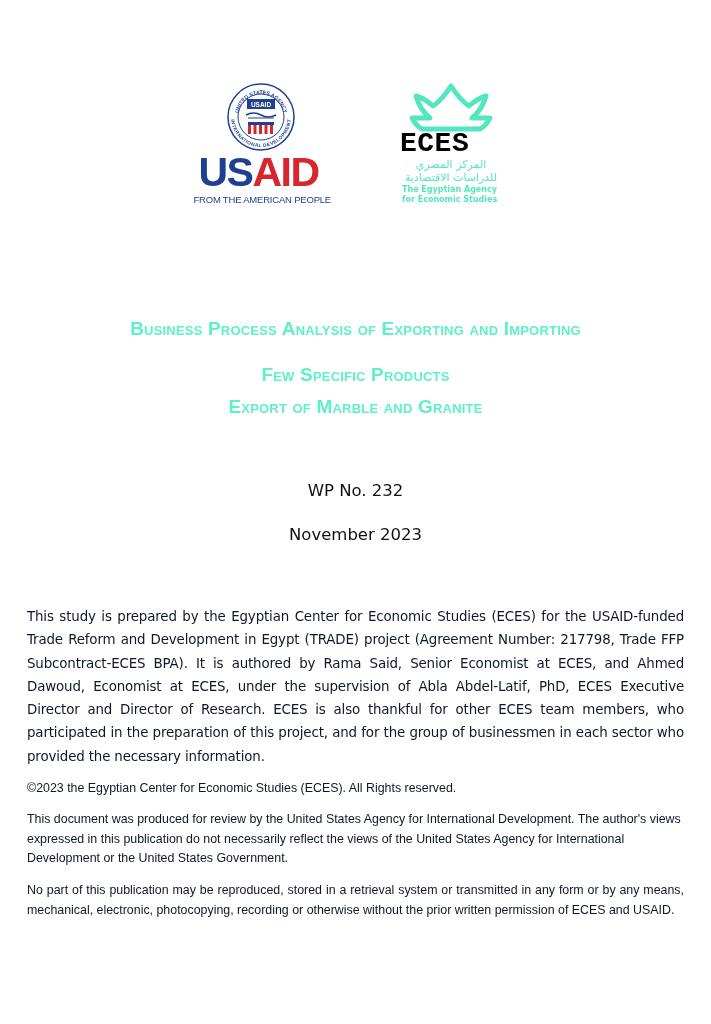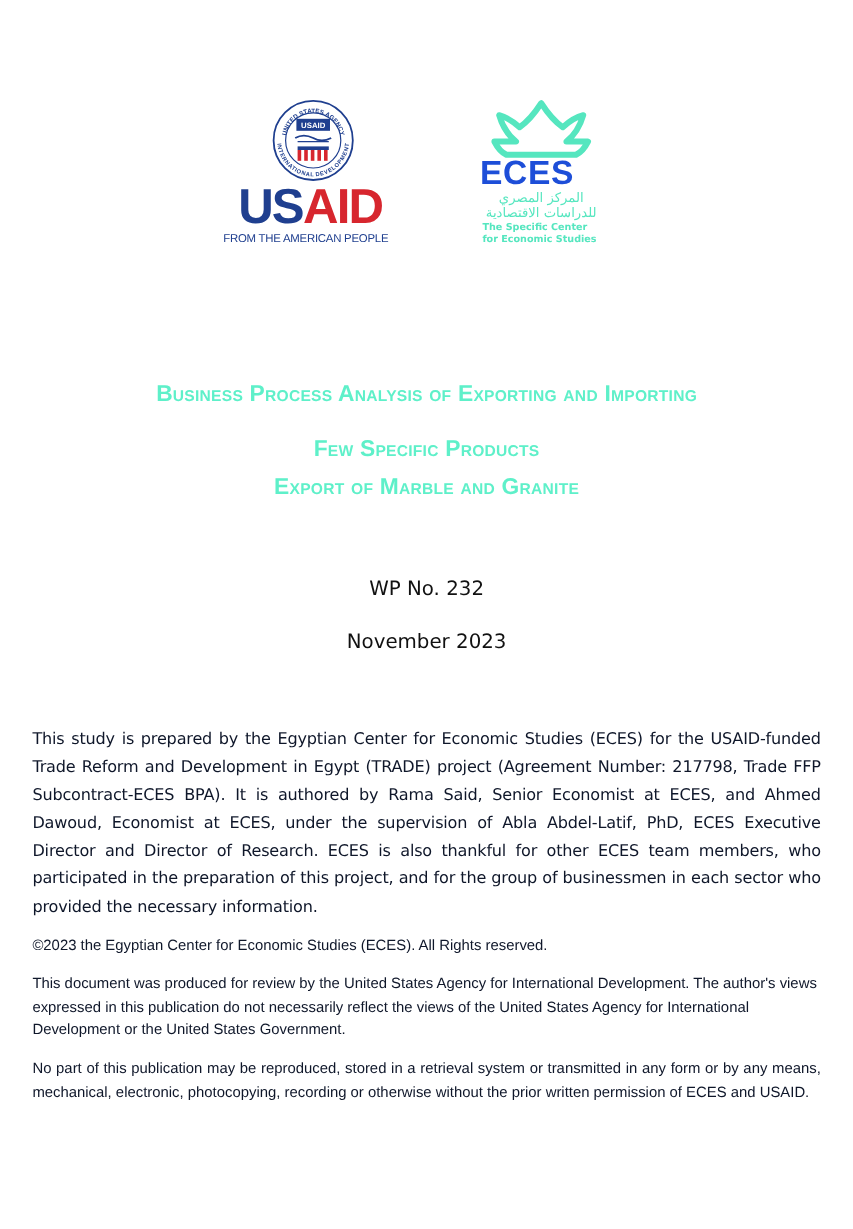--- a/index.html
+++ b/index.html
@@ -13,32 +13,32 @@
     .usaid { position: absolute; left: 186px; top: 0; width: 145px; height: 124px; }
     .usaid-seal { position: absolute; left: 40px; top: 0; width: 70px; height: 70px; }
     .usaid-word {
       position: absolute; left: 0; top: 70px; width: 145px; text-align: center;
       font-family: "Liberation Sans", sans-serif; font-weight: bold;
       font-size: 41px; line-height: 40px; letter-spacing: -1.5px;
     }
     .usaid-word .us { color: #1f3f8f; }
     .usaid-word .aid { color: #d7262e; }
     .usaid-tag {
-      position: absolute; left: 0; top: 112px; width: 145px; text-align: left;
+      position: absolute; left: 0; top: 112px; width: 145px; text-align: right;
       font-family: "Liberation Sans", sans-serif; font-size: 9.5px; color: #1f3f8f;
       letter-spacing: -0.2px; white-space: nowrap;
     }
 
     
     .eces { position: absolute; left: 400px; top: 0; width: 105px; height: 124px; }
     .eces-mark { position: absolute; left: 2px; top: 0; width: 98px; height: 52px; }
     .eces-word {
       position: absolute; left: 0; top: 47px; width: 102px; text-align: left;
-      font-family: Liberation Sans, sans-serif; font-weight: bold; font-size: 28px;
-      line-height: 30px; color: #1d4ed8; letter-spacing: 0.5px;
+      font-family: Liberation Mono, monospace; font-weight: bold; font-size: 28px;
+      line-height: 30px; color: #000000; letter-spacing: 0.5px;
     }
     .eces-ar {
       position: absolute; left: 2px; width: 98px; text-align: center;
       font-family: "DejaVu Sans", sans-serif; font-size: 11px; color: #55e6bf;
       direction: rtl; white-space: nowrap; line-height: 12px;
     }
     .eces-ar1 { top: 77px; }
     .eces-ar2 { top: 90px; }
     .eces-en {
       position: absolute; left: 2px; width: 100px; text-align: left;
@@ -118,21 +118,21 @@
 
   <div class="eces">
     <svg class="eces-mark" viewBox="0 0 98 52">
       <g fill="none" stroke="#55e6bf" stroke-width="5" stroke-linejoin="round" stroke-linecap="round">
         <path d="M49 4 Q40 18 31 24 Q22 16 14 14 Q18 28 28 36 L10 36 Q14 44 20 47 L78 47 Q84 44 88 36 L70 36 Q80 28 84 14 Q76 16 67 24 Q58 18 49 4 Z"></path>
       </g>
     </svg>
     <div class="eces-word">ECES</div>
     <div class="eces-ar eces-ar1">المركز المصري</div>
     <div class="eces-ar eces-ar2">للدراسات الاقتصادية</div>
-    <div class="eces-en eces-en1">The Specific Center</div>
+    <div class="eces-en eces-en1">The Egyptian Agency</div>
     <div class="eces-en eces-en2">for Economic Studies</div>
   </div>
 </div>
 
 <div class="title t1">Business Process Analysis of Exporting and Importing</div>
 <div class="title t2">Few Specific Products</div>
 <div class="title t3">Export of Marble and Granite</div>
 
 <div class="wp wp1">WP No. 232</div>
 <div class="wp wp2">November 2023</div>

